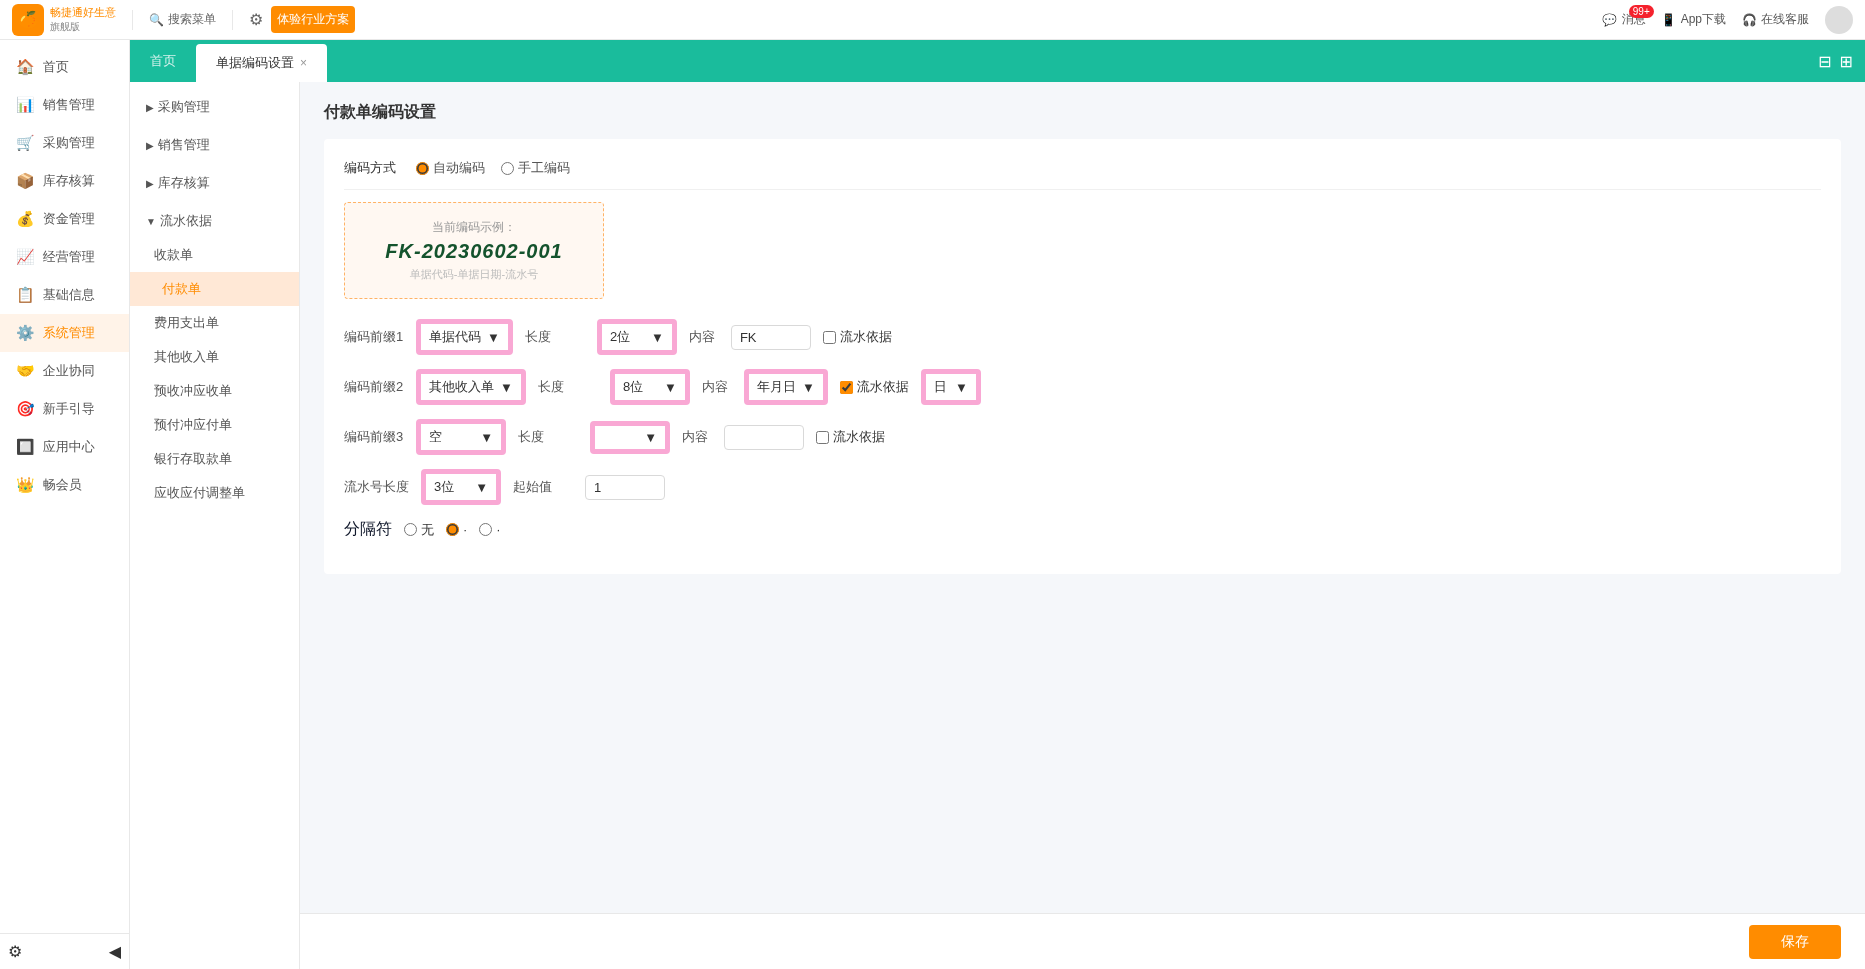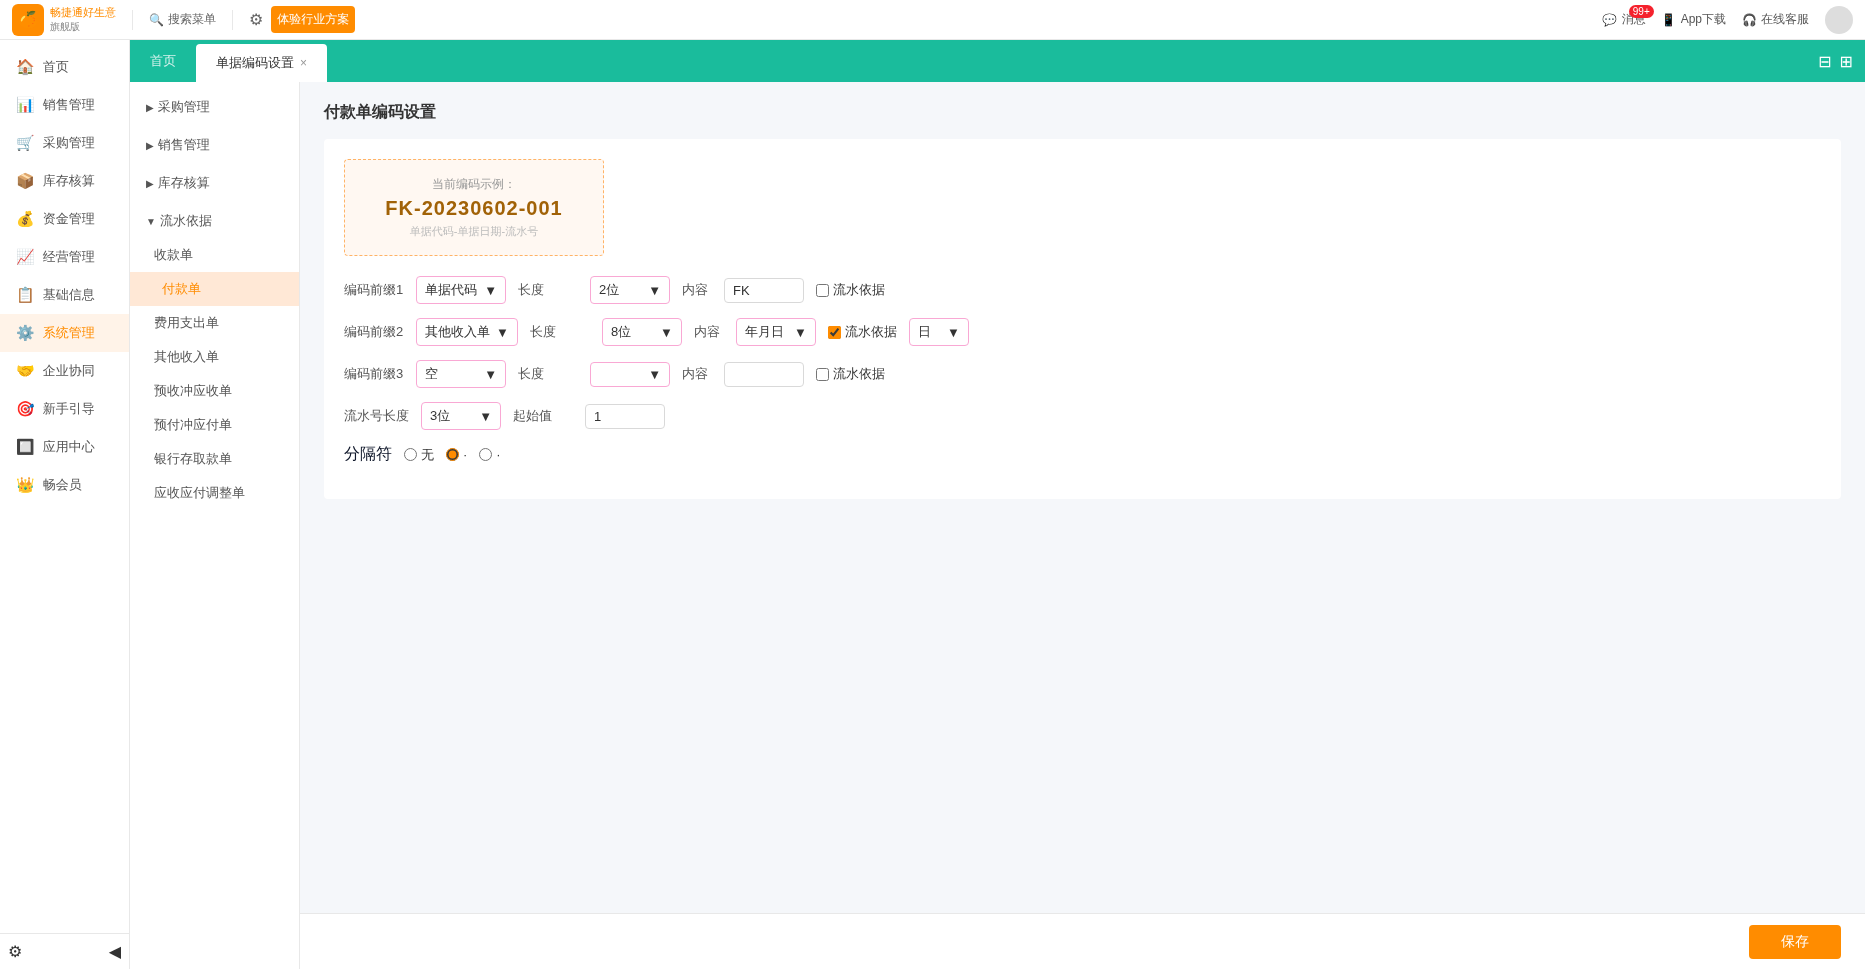--- a/index.html
+++ b/index.html
@@ -63,30 +63,30 @@
     .radio-group { display: flex; align-items: center; gap: 16px; }
     .radio-item { display: flex; align-items: center; gap: 4px; cursor: pointer; font-size: 13px; }
     input[type="radio"] { accent-color: #ff8c00; }
 
     
     .info-text { font-size: 12px; color: #999; margin-bottom: 16px; line-height: 1.6; }
 
     
     .preview-box { border: 1px dashed #ffb366; background: #fff8f2; border-radius: 4px; padding: 16px 24px; display: inline-block; margin-bottom: 20px; min-width: 260px; text-align: center; }
     .preview-label { font-size: 12px; color: #999; margin-bottom: 4px; }
-    .preview-code { font-size: 20px; font-weight: bold; color: #a16207; letter-spacing: 1px; }
+    .preview-code { font-size: 20px; font-weight: bold; color: #14532d; letter-spacing: 1px; font-style: italic; }
     .preview-sub { font-size: 11px; color: #bbb; margin-top: 4px; }
 
     
     .auto-fill-row { display: flex; align-items: center; gap: 6px; margin-bottom: 20px; font-size: 13px; color: #555; }
 
     
     .config-row { display: flex; align-items: center; gap: 12px; margin-bottom: 14px; flex-wrap: wrap; }
     .config-label { font-size: 13px; color: #555; min-width: 60px; }
-    .select-box { display: flex; align-items: center; border: 1px solid #f9a8d4; border-radius: 4px; padding: 4px 8px; background: #fff; cursor: pointer; min-width: 90px; justify-content: space-between; gap: 6px; font-size: 13px; }
+    .select-box { display: flex; align-items: center; border: 5px solid #f9a8d4; border-radius: 4px; padding: 4px 8px; background: #fff; cursor: pointer; min-width: 90px; justify-content: space-between; gap: 6px; font-size: 13px; }
     .input-field { border: 1px solid #d9d9d9; border-radius: 4px; padding: 4px 8px; font-size: 13px; background: #fff; color: #333; }
     .content-label { font-size: 13px; color: #555; min-width: 30px; }
     .checkbox-item { display: flex; align-items: center; gap: 4px; font-size: 13px; cursor: pointer; }
     input[type="checkbox"] { accent-color: #ff8c00; }
 
     
     .separator-row { display: flex; align-items: center; gap: 12px; margin-bottom: 14px; }
     .separator-label { font-size: 16px; color: #0f172a; }
 
     
@@ -244,20 +244,33 @@
         </div>
       </div>
 
       <div style="flex:1;display:flex;flex-direction:column;overflow:hidden;">
         <div class="right-content">
 
           <div class="page-title">付款单编码设置</div>
 
           <div class="card">
             
+            <div class="encoding-method">
+              <span>编码方式</span>
+              <div class="radio-group">
+                <label class="radio-item">
+                  <input type="radio" name="encode" checked="" style="">
+                  <span>自动编码</span>
+                </label>
+                <label class="radio-item">
+                  <input type="radio" name="encode" style="">
+                  <span>手工编码</span>
+                </label>
+              </div>
+            </div>
 
             
 
             
             <div class="preview-box">
               <div class="preview-label">当前编码示例：</div>
               <div class="preview-code">FK-20230602-001</div>
               <div class="preview-sub">单据代码-单据日期-流水号</div>
             </div>
 

